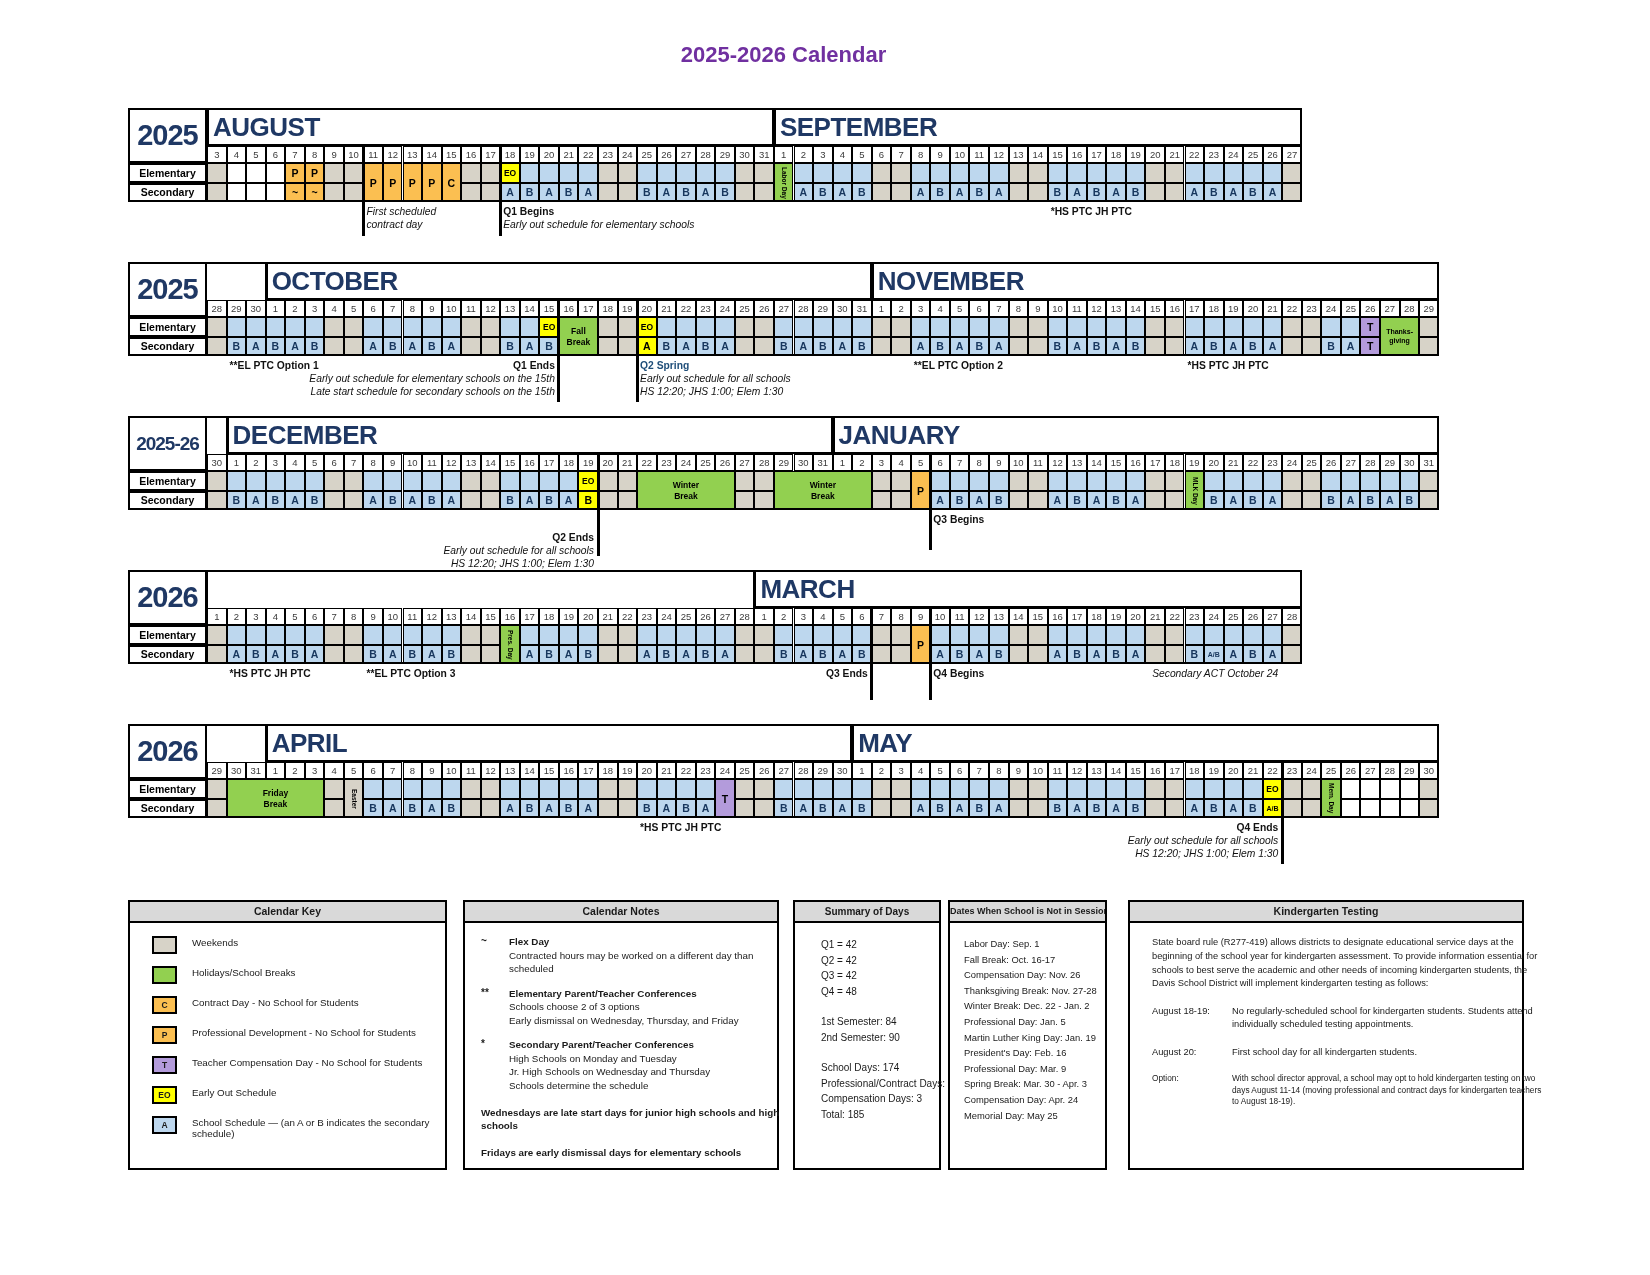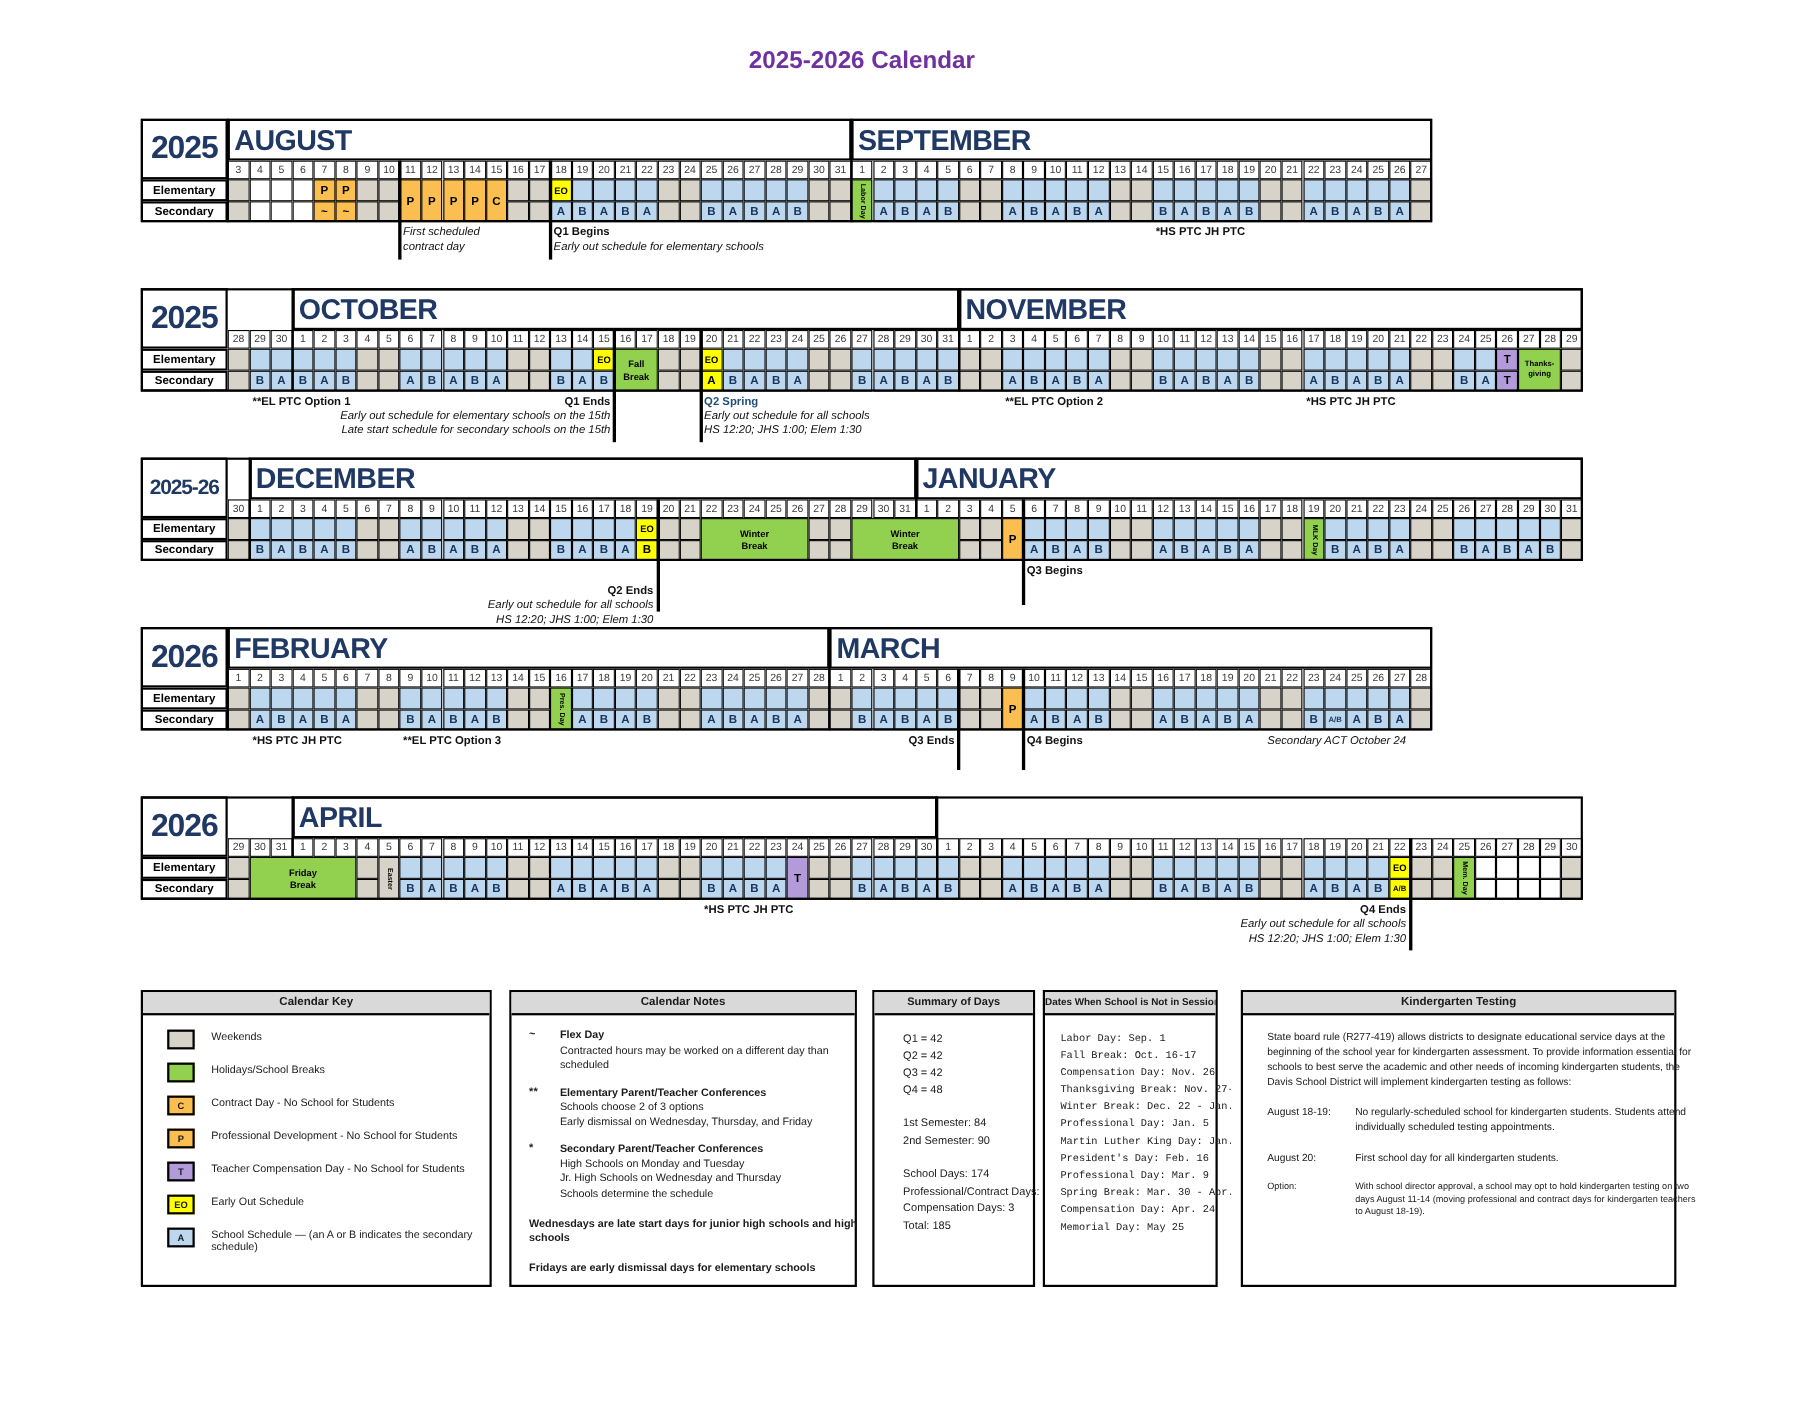--- a/index.html
+++ b/index.html
@@ -58,21 +58,21 @@
   .keylabel{position:absolute;left:62px;top:4px;font-size:9.8px;}
   .notesbody{padding:12px 10px 0 16px;}
   .noteentry{display:flex;margin-bottom:11px;}
   .notesym{width:28px;font-weight:bold;font-size:10px;flex:none;}
   .notetitle{font-weight:bold;font-size:9.8px;line-height:13.5px;}
   .noteline{font-size:9.8px;line-height:13.5px;}
   .notefooter{font-weight:bold;font-size:9.8px;line-height:13px;margin:14px 0 0 0;}
   .sumbody{padding:14px 0 0 26px;font-size:10px;}
   .sumgroup{margin-bottom:15px;}
   .sumline{line-height:15.5px;}
-  .datesbody{padding:13px 0 0 14px;font-size:9.4px;font-family:Liberation Mono, monospace;}
+  .datesbody{padding:13px 0 0 14px;font-size:9.4px;}
   .dateline{line-height:15.6px;white-space:nowrap;}
   .kbody{padding:13px 20px 0 22px;}
   .kintro{font-size:9.3px;line-height:13.8px;}
   .kentry{display:flex;margin-top:14px;}
   .kwhen{width:80px;flex:none;font-size:9.3px;line-height:13.2px;}
   .ktext{flex:1;font-size:9.3px;line-height:13.2px;}
   .kentry.small .kwhen,.kentry.small .ktext{font-size:8.3px;line-height:11.8px;}
 </style>
 </head>
 <body>
@@ -810,21 +810,20 @@
         <div class="annline ann-b">Q3 Begins</div>
       </div>
     </div>
     <div class="band" style="top: 570px; width: 1173.8px; height: 150px;">
       <div class="gborder" style="left: 0px; top: 0px; width: 1173.8px; height: 94px;"></div>
       <div class="yearbox" style="left: 0px; top: 0px; width: 79px; height: 55px;">
         <div class="yeartext">2026</div>
       </div>
       <div class="rowlabel" style="left: 0px; top: 55px; width: 79px; height: 19.5px;">Elementary</div>
       <div class="rowlabel" style="left: 0px; top: 74.5px; width: 79px; height: 19.5px;">Secondary</div>
-      <div class="mhdr" style="left: 79px; top: 0px; width: 547.4px; height: 38px;">FEBRUARY</div>
       <div class="mline" style="left: 78px; top: 0px; width: 2px; height: 94px;"></div>
       <div class="mhdr" style="left: 626.4px; top: 0px; width: 547.4px; height: 38px;">MARCH</div>
       <div class="mline" style="left: 625.4px; top: 0px; width: 2px; height: 94px;"></div>
       <div class="dnum cellb" style="left: 79px; top: 38px; width: 19.55px; height: 17px;">1</div>
       <div class="bcell cellb c-we" style="left: 79px; top: 55px; width: 19.55px; height: 19.5px;"></div>
       <div class="bcell cellb c-we" style="left: 79px; top: 74.5px; width: 19.55px; height: 19.5px;"></div>
       <div class="dnum cellb" style="left: 98.55px; top: 38px; width: 19.55px; height: 17px;">2</div>
       <div class="bcell cellb c-blue" style="left: 98.55px; top: 55px; width: 19.55px; height: 19.5px;"></div>
       <div class="bcell cellb c-blue ltr" style="left: 98.55px; top: 74.5px; width: 19.55px; height: 19.5px;">A</div>
       <div class="dnum cellb" style="left: 118.1px; top: 38px; width: 19.55px; height: 17px;">3</div>
@@ -1009,20 +1008,21 @@
     </div>
     <div class="band" style="top: 724px; width: 1310.65px; height: 150px;">
       <div class="gborder" style="left: 0px; top: 0px; width: 1310.65px; height: 94px;"></div>
       <div class="yearbox" style="left: 0px; top: 0px; width: 79px; height: 55px;">
         <div class="yeartext">2026</div>
       </div>
       <div class="rowlabel" style="left: 0px; top: 55px; width: 79px; height: 19.5px;">Elementary</div>
       <div class="rowlabel" style="left: 0px; top: 74.5px; width: 79px; height: 19.5px;">Secondary</div>
       <div class="mhdr" style="left: 137.65px; top: 0px; width: 586.5px; height: 38px;">APRIL</div>
       <div class="mline" style="left: 136.65px; top: 0px; width: 2px; height: 55px;"></div>
+      <div class="mhdr" style="left: 724.15px; top: 0px; width: 586.5px; height: 38px;">MAY</div>
       <div class="mline" style="left: 723.15px; top: 0px; width: 2px; height: 94px;"></div>
       <div class="dnum cellb" style="left: 79px; top: 38px; width: 19.55px; height: 17px;">29</div>
       <div class="bcell cellb c-we" style="left: 79px; top: 55px; width: 19.55px; height: 19.5px;"></div>
       <div class="bcell cellb c-we" style="left: 79px; top: 74.5px; width: 19.55px; height: 19.5px;"></div>
       <div class="dnum cellb" style="left: 98.55px; top: 38px; width: 19.55px; height: 17px;">30</div>
       <div class="dnum cellb" style="left: 118.1px; top: 38px; width: 19.55px; height: 17px;">31</div>
       <div class="dnum cellb" style="left: 137.65px; top: 38px; width: 19.55px; height: 17px;">1</div>
       <div class="dnum cellb" style="left: 157.2px; top: 38px; width: 19.55px; height: 17px;">2</div>
       <div class="dnum cellb" style="left: 176.75px; top: 38px; width: 19.55px; height: 17px;">3</div>
       <div class="bcell cellb c-green hslabel" style="left: 98.55px; top: 55px; width: 97.75px; height: 39px;">

